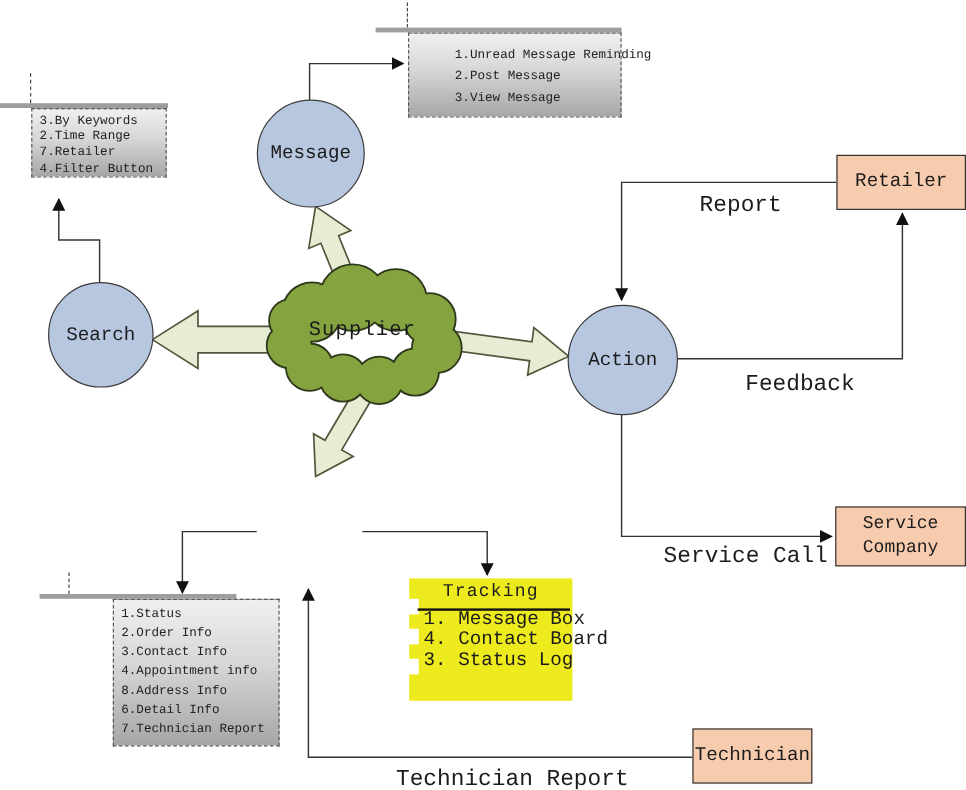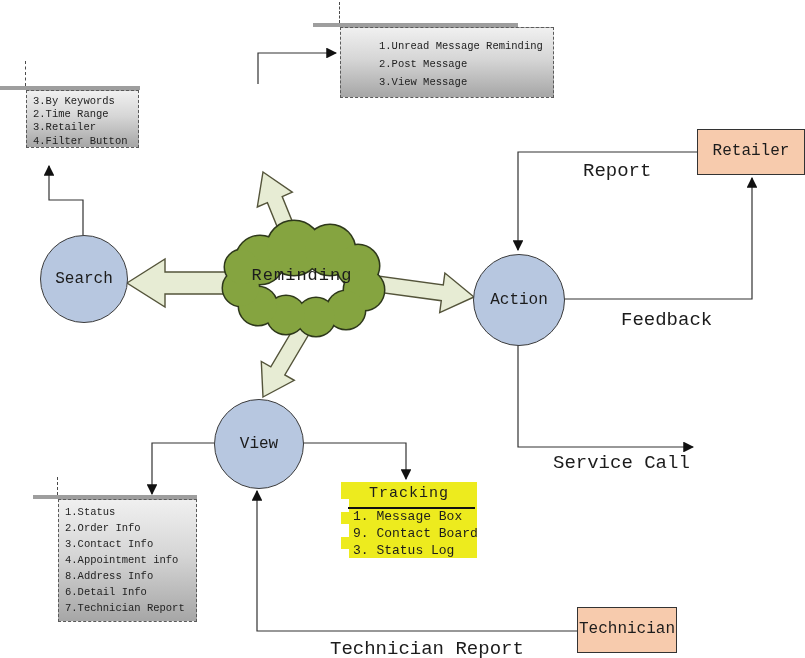--- a/index.html
+++ b/index.html
@@ -24,32 +24,32 @@
     border:1px dashed #5a5a5a;box-sizing:border-box;
     font-size:10.5px;color:#222;
   }
   .callout .callout-item{white-space:nowrap;}
   .callout-bar{position:absolute;z-index:3;background:var(--callout_bar,#9e9e9e);height:4px;}
   .callout-riser{position:absolute;z-index:2;width:0;border-left:1.5px dashed #4a4a4a;}
   #callout-search{padding:4px 0 0 6px;}
   #callout-search .callout-item{line-height:13.2px;}
   #callout-message{padding:9px 0 0 7px;}
   #callout-message .callout-item{line-height:18px;}
-  #callout-view{padding:4px 0 0 6px;}
+  #callout-view{padding:4px 0 0 6px;margin-left:36px;}
   #callout-view .callout-item{line-height:16px;}
   #tracking{
-    position:absolute;z-index:2;left:341px;top:482px;width:136px;height:76px;
+    position:absolute;z-index:2;left:341px;top:482px;width:136px;height:102px;
     background:var(--tracking_fill,#eeec20);
   }
   #tracking-title{
     position:relative;z-index:3;text-align:center;font-size:15px;
     padding-top:3px;letter-spacing:1px;
   }
   #tracking-rule{position:absolute;left:7px;right:2px;top:25px;height:1.5px;background:#111;z-index:3;}
-  #tracking-items{position:relative;z-index:3;padding:6px 0 0 12px;font-size:13px;}
+  #tracking-items{position:relative;z-index:3;padding:6px 0 0 12px;font-size:16px;}
   #tracking .tracking-item{line-height:17px;white-space:nowrap;}
   .notch{position:absolute;left:-6px;width:14px;height:13px;background:#fff;z-index:2;}
   .edge-label{position:absolute;z-index:2;font-size:19px;white-space:nowrap;}
   #supplier-label{
     position:absolute;z-index:3;left:230px;top:266px;width:144px;text-align:center;
     font-size:17px;letter-spacing:1px;
   }
 </style>
 </head>
 <body>
@@ -104,45 +104,49 @@
           <circle cx="346" cy="310" r="19"></circle>
         <circle cx="316" cy="317" r="19"></circle>
           <circle cx="286" cy="315" r="19"></circle>
         <circle cx="258" cy="306" r="19"></circle>
           <circle cx="241" cy="288" r="18"></circle>
         <circle cx="242" cy="267" r="17"></circle>
       </g>
     </g>
   </svg>
 
-  <div id="supplier-label">Reminding</div>
+  <div id="supplier-label">Supplier</div>
 
+  <div class="node" style="left:214px;top:83px;width:88px;height:88px;">Message</div>
   <div class="node" style="left:40px;top:235px;width:86px;height:86px;">Search</div>
   <div class="node" style="left:473px;top:254px;width:90px;height:90px;">Action</div>
-  <div class="node" style="left:214px;top:399px;width:88px;height:88px;">View</div>
 
   <div class="entity" style="left:697px;top:129px;width:106px;height:44px;">
     <span>Retailer</span>
+  </div>
+  <div class="entity" style="left:696px;top:422px;width:107px;height:48px;font-size:15px;">
+    <span>Service</span>
+    <span>Company</span>
   </div>
   <div class="entity" style="left:577px;top:607px;width:98px;height:44px;">
     <span>Technician</span>
   </div>
 
   <div class="callout-bar" style="left:0;top:86px;width:140px;"></div>
   <div class="callout-riser" style="left:25px;top:61px;height:25px;"></div>
   <div id="callout-search" class="callout" style="left:26px;top:90px;width:113px;height:58px;">
       <div class="callout-item">3.By Keywords</div>
       <div class="callout-item">2.Time Range</div>
-      <div class="callout-item">3.Retailer</div>
+      <div class="callout-item">7.Retailer</div>
       <div class="callout-item">4.Filter Button</div>
     </div>
 
   <div class="callout-bar" style="left:313px;top:23px;width:205px;"></div>
   <div class="callout-riser" style="left:339px;top:2px;height:21px;"></div>
-  <div id="callout-message" class="callout" style="left:340px;top:27px;width:214px;height:71px;padding-left:38px;">
+  <div id="callout-message" class="callout" style="left:340px;top:27px;width:178px;height:71px;padding-left:38px;">
       <div class="callout-item">1.Unread Message Reminding</div>
       <div class="callout-item">2.Post Message</div>
       <div class="callout-item">3.View Message</div>
     </div>
 
   <div class="callout-bar" style="left:33px;top:495px;width:164px;"></div>
   <div class="callout-riser" style="left:57px;top:477px;height:18px;"></div>
   <div id="callout-view" class="callout" style="left:58px;top:499px;width:139px;height:123px;">
       <div class="callout-item">1.Status</div>
       <div class="callout-item">2.Order Info</div>
@@ -154,21 +158,21 @@
     </div>
 
   <div id="tracking">
     <div class="notch" style="top:17px;"></div>
     <div class="notch" style="top:42px;"></div>
     <div class="notch" style="top:67px;"></div>
     <div id="tracking-title">Tracking</div>
     <div id="tracking-rule"></div>
     <div id="tracking-items">
         <div class="tracking-item">1. Message Box</div>
-        <div class="tracking-item">9. Contact Board</div>
+        <div class="tracking-item">4. Contact Board</div>
         <div class="tracking-item">3. Status Log</div>
       </div>
   </div>
 
   <div class="edge-label" style="left:583px;top:160px;">Report</div>
   <div class="edge-label" style="left:621px;top:309px;">Feedback</div>
   <div class="edge-label" style="left:553px;top:452px;">Service Call</div>
   <div class="edge-label" style="left:330px;top:638px;">Technician Report</div>
 
 </div>

